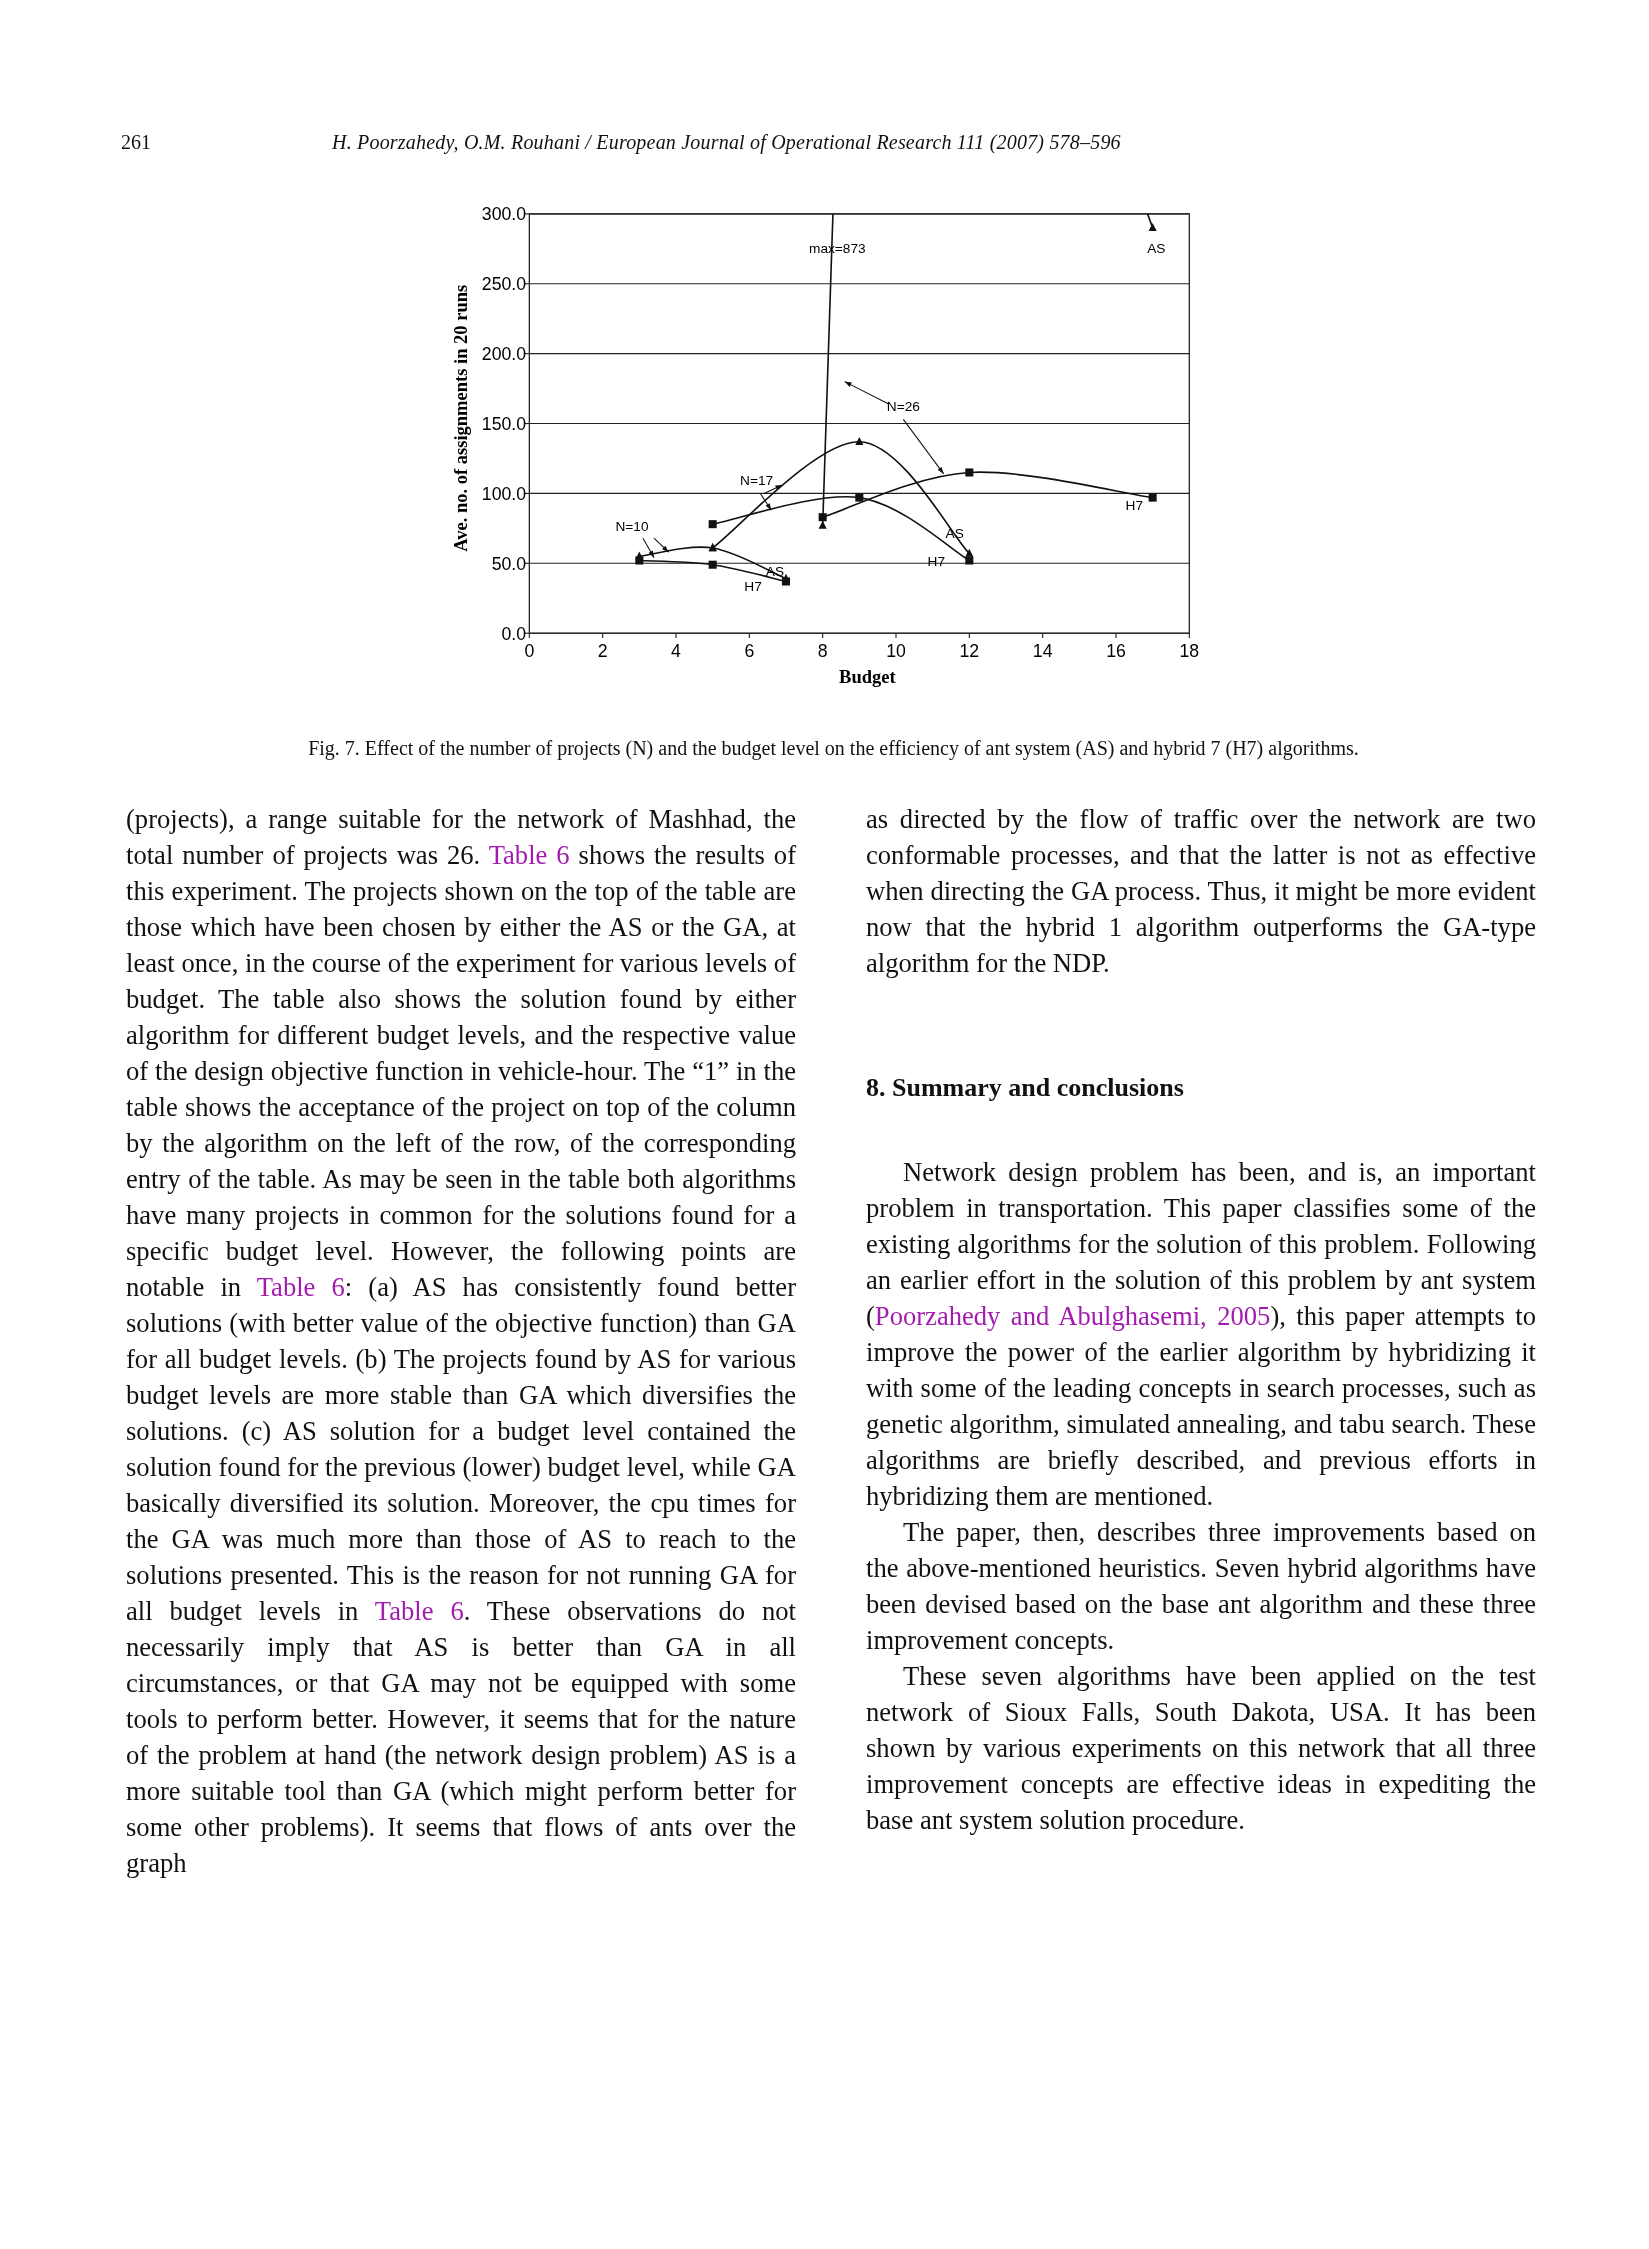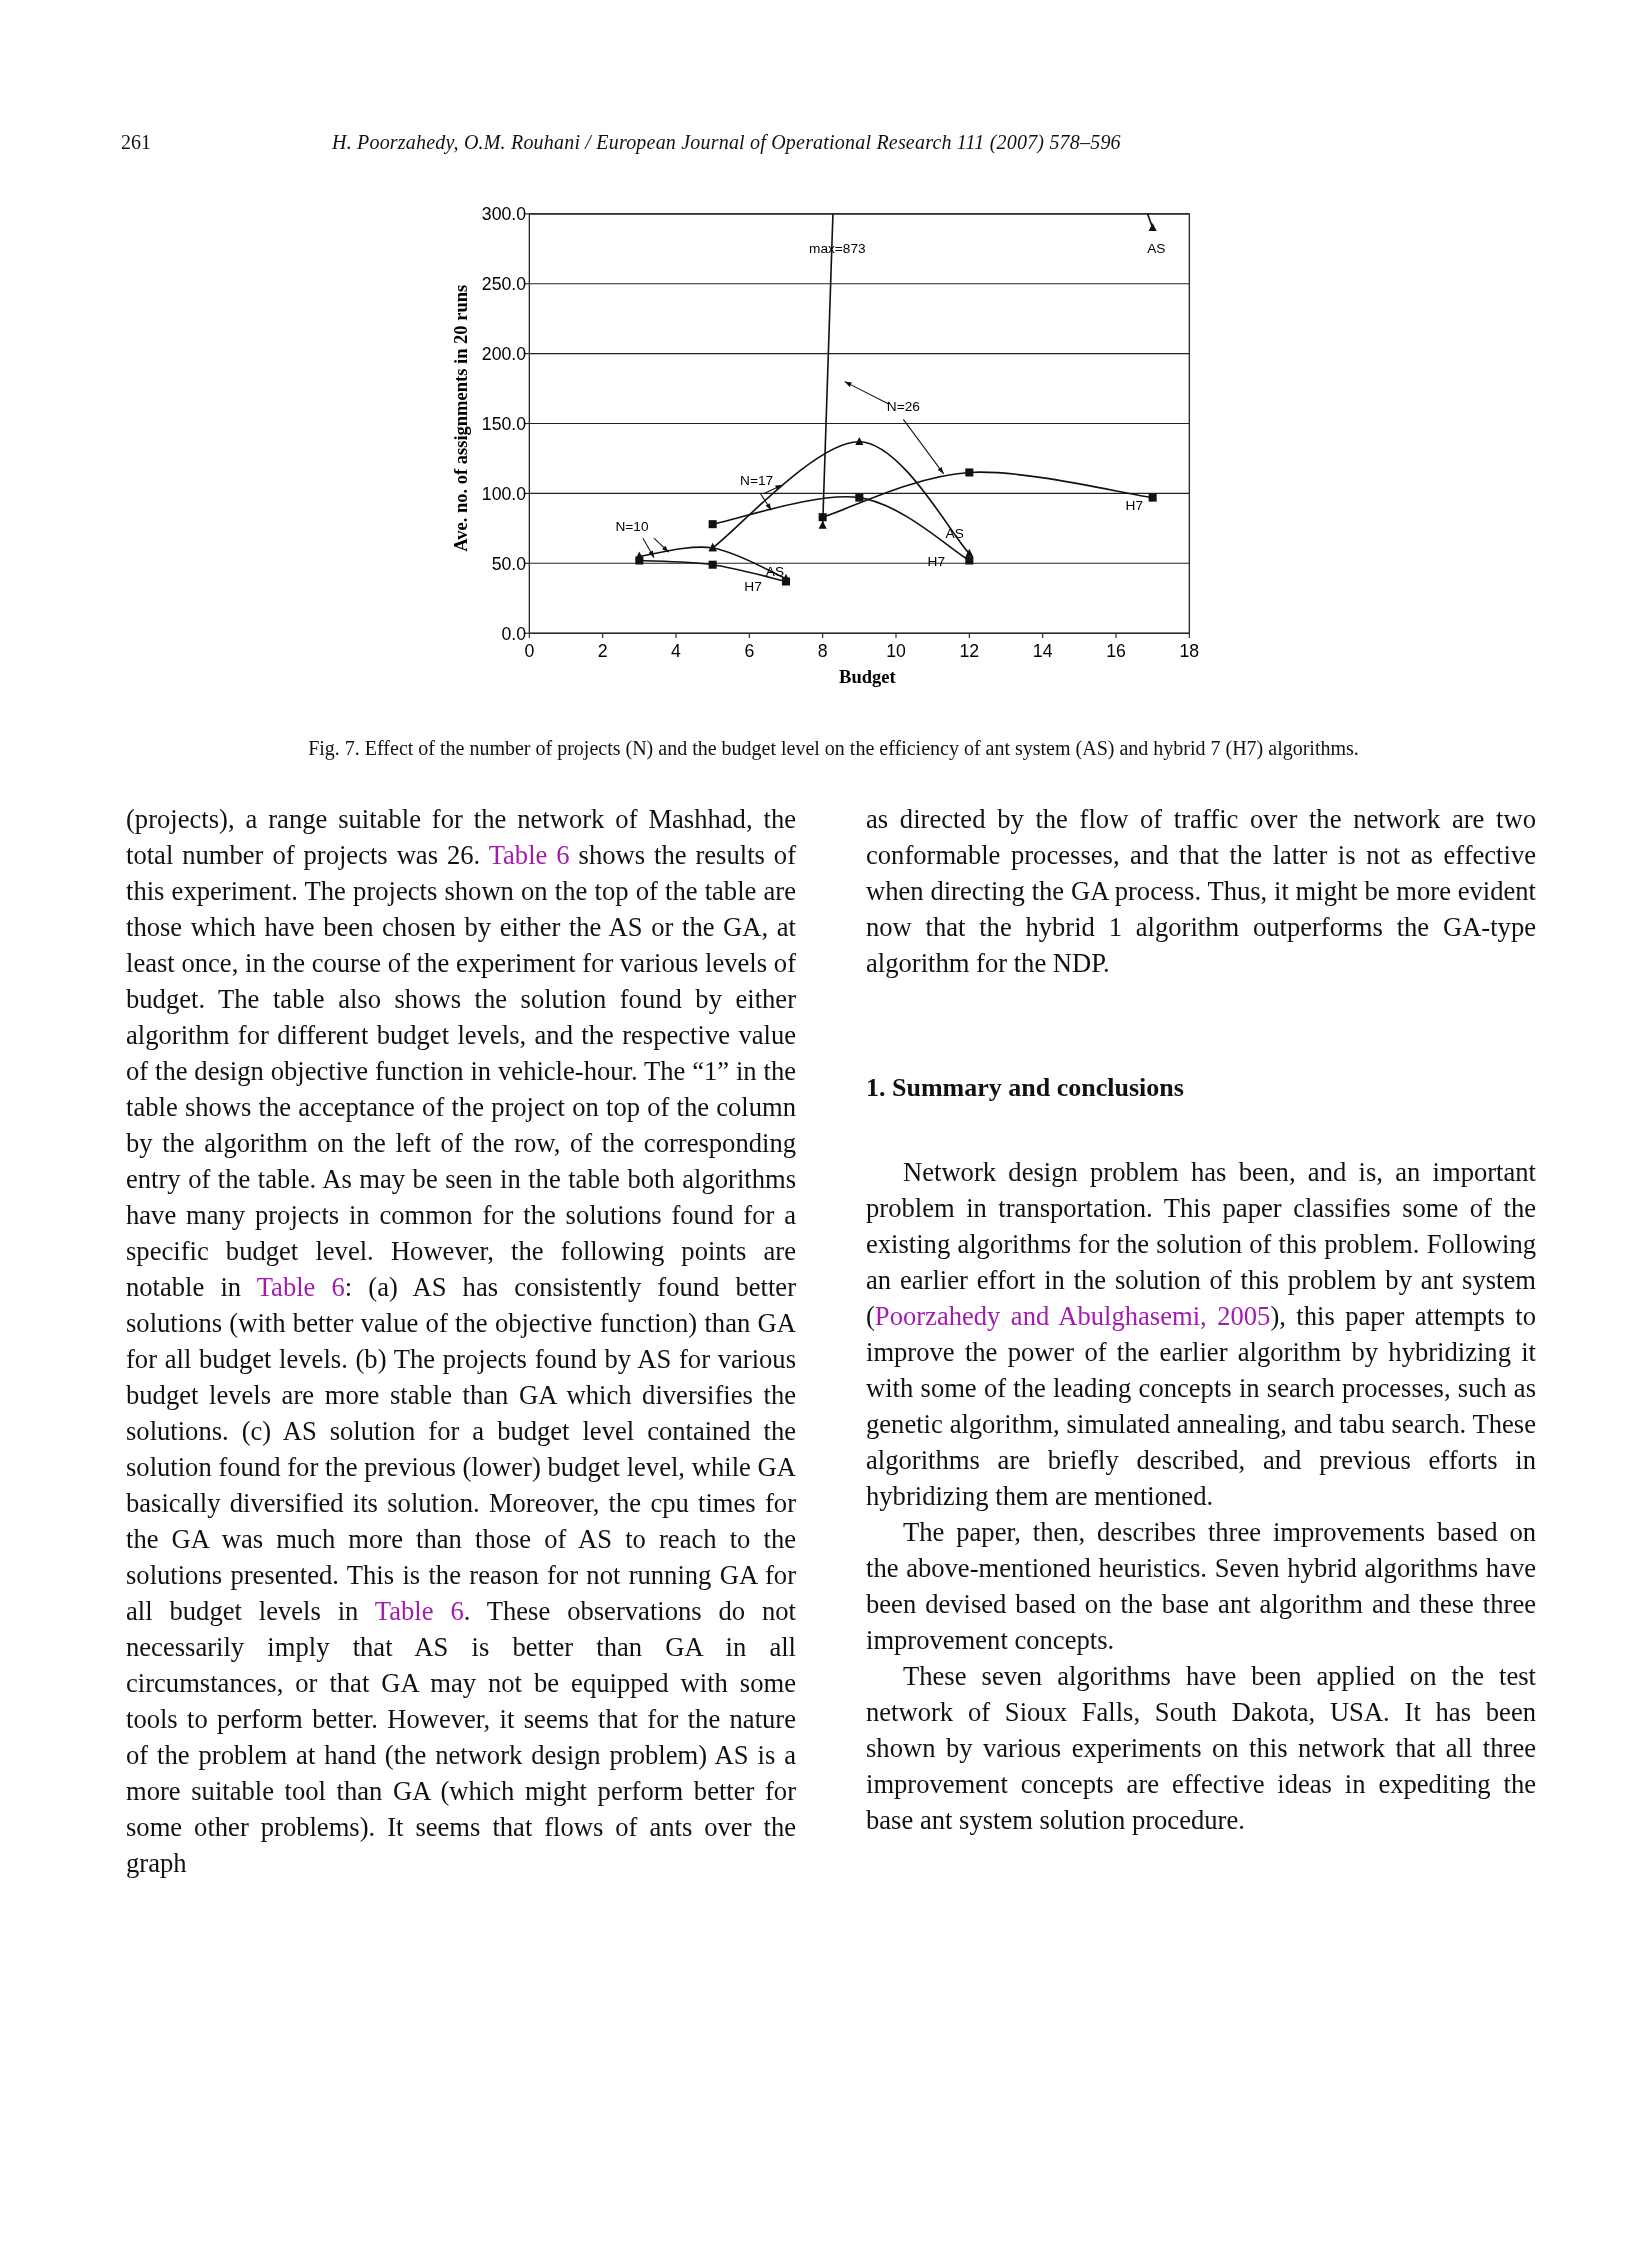--- a/index.html
+++ b/index.html
@@ -145,18 +145,18 @@
 </svg>
 
 <div class="caption">Fig. 7. Effect of the number of projects (N) and the budget level on the efficiency of ant system (AS) and hybrid 7 (H7) algorithms.</div>
 
 <div class="col col-left">
   <p id="left-p1"><span>(projects), a range suitable for the network of Mashhad, the total number of projects was 26. </span><span class="link">Table 6</span><span> shows the results of this experiment. The projects shown on the top of the table are those which have been chosen by either the AS or the GA, at least once, in the course of the experiment for various levels of budget. The table also shows the solution found by either algorithm for different budget levels, and the respective value of the design objective function in vehicle-hour. The “1” in the table shows the acceptance of the project on top of the column by the algorithm on the left of the row, of the corresponding entry of the table. As may be seen in the table both algorithms have many projects in common for the solutions found for a specific budget level. However, the following points are notable in </span><span class="link">Table 6</span><span>: (a) AS has consistently found better solutions (with better value of the objective function) than GA for all budget levels. (b) The projects found by AS for various budget levels are more stable than GA which diversifies the solutions. (c) AS solution for a budget level contained the solution found for the previous (lower) budget level, while GA basically diversified its solution. Moreover, the cpu times for the GA was much more than those of AS to reach to the solutions presented. This is the reason for not running GA for all budget levels in </span><span class="link">Table 6</span><span>. These observations do not necessarily imply that AS is better than GA in all circumstances, or that GA may not be equipped with some tools to perform better. However, it seems that for the nature of the problem at hand (the network design problem) AS is a more suitable tool than GA (which might perform better for some other problems). It seems that flows of ants over the graph</span></p>
 </div>
 
 <div class="col col-right">
   <p>as directed by the flow of traffic over the network are two conformable processes, and that the latter is not as effective when directing the GA process. Thus, it might be more evident now that the hybrid 1 algorithm outperforms the GA-type algorithm for the NDP.</p>
-  <p class="section-heading">1. Summary and conclusions</p>
+  <p class="section-heading">8. Summary and conclusions</p>
   <p class="indent after-heading"><span>Network design problem has been, and is, an important problem in transportation. This paper classifies some of the existing algorithms for the solution of this problem. Following an earlier effort in the solution of this problem by ant system (</span><span class="link">Poorzahedy and Abulghasemi, 2005</span><span>), this paper attempts to improve the power of the earlier algorithm by hybridizing it with some of the leading concepts in search processes, such as genetic algorithm, simulated annealing, and tabu search. These algorithms are briefly described, and previous efforts in hybridizing them are mentioned.</span></p>
   <p class="indent">The paper, then, describes three improvements based on the above-mentioned heuristics. Seven hybrid algorithms have been devised based on the base ant algorithm and these three improvement concepts.</p>
   <p class="indent">These seven algorithms have been applied on the test network of Sioux Falls, South Dakota, USA. It has been shown by various experiments on this network that all three improvement concepts are effective ideas in expediting the base ant system solution procedure.</p>
 </div>
 
 
 </body></html>

